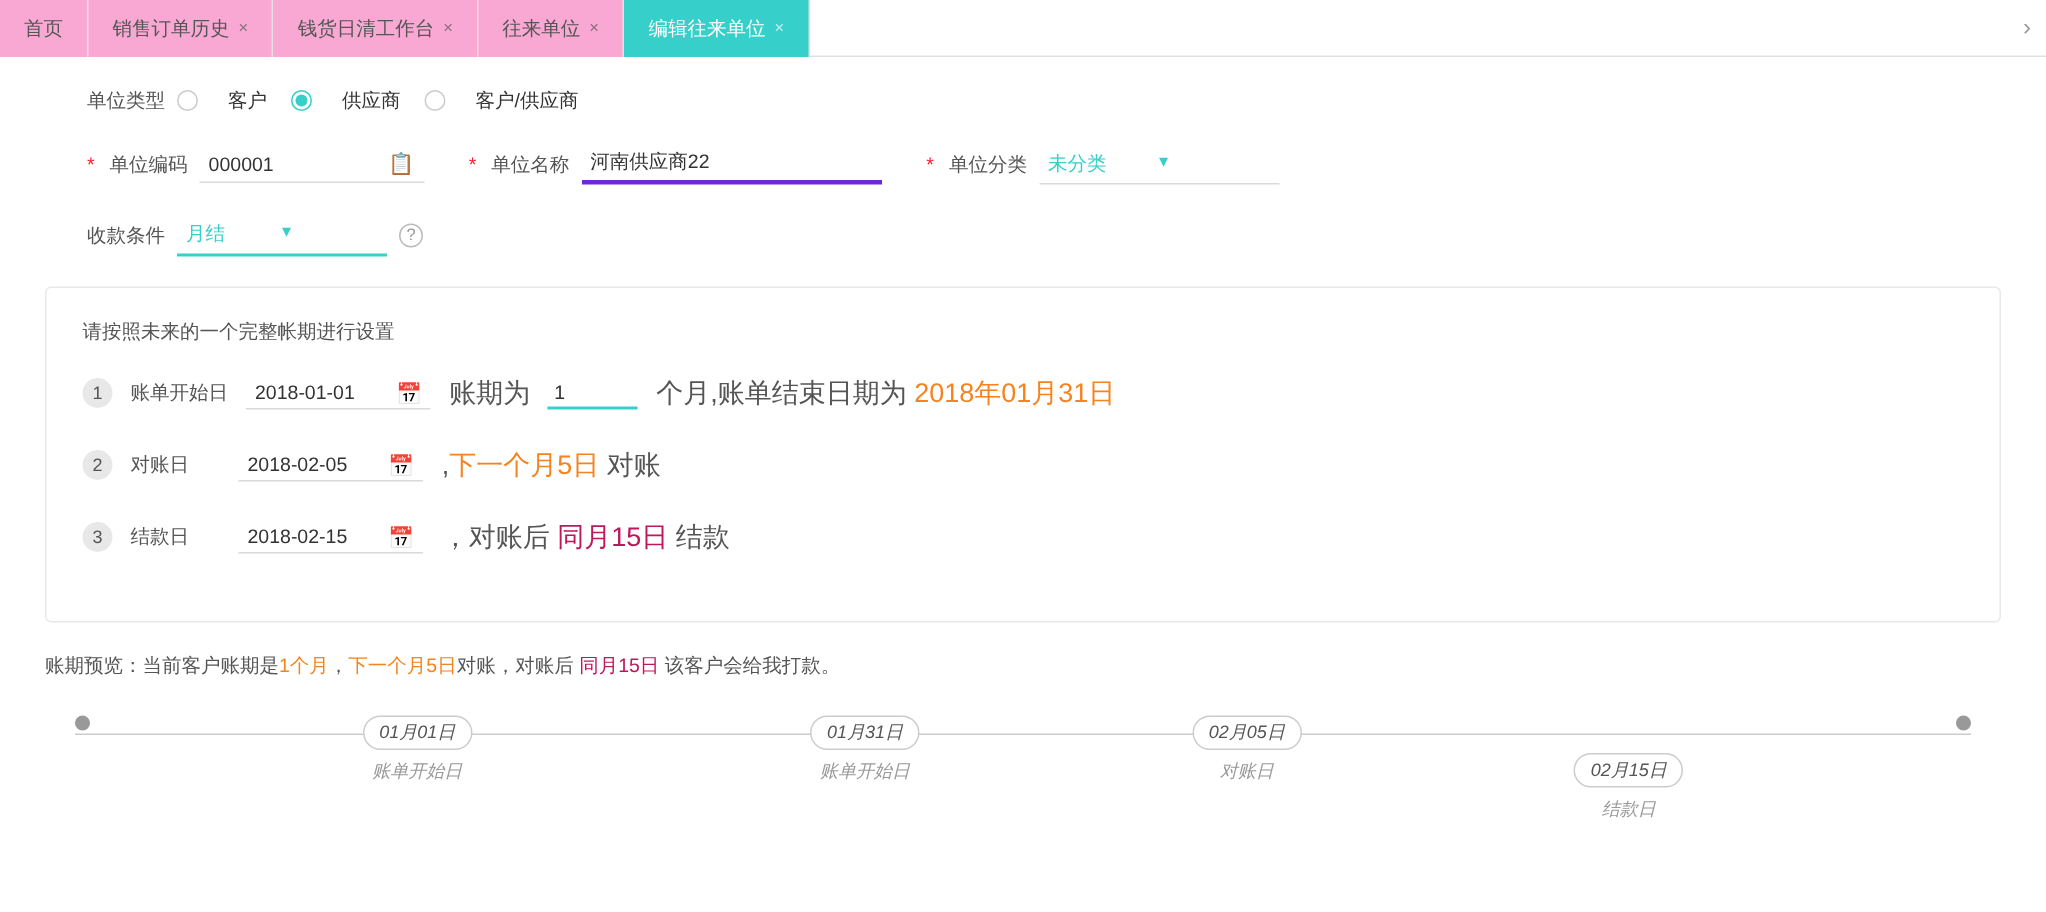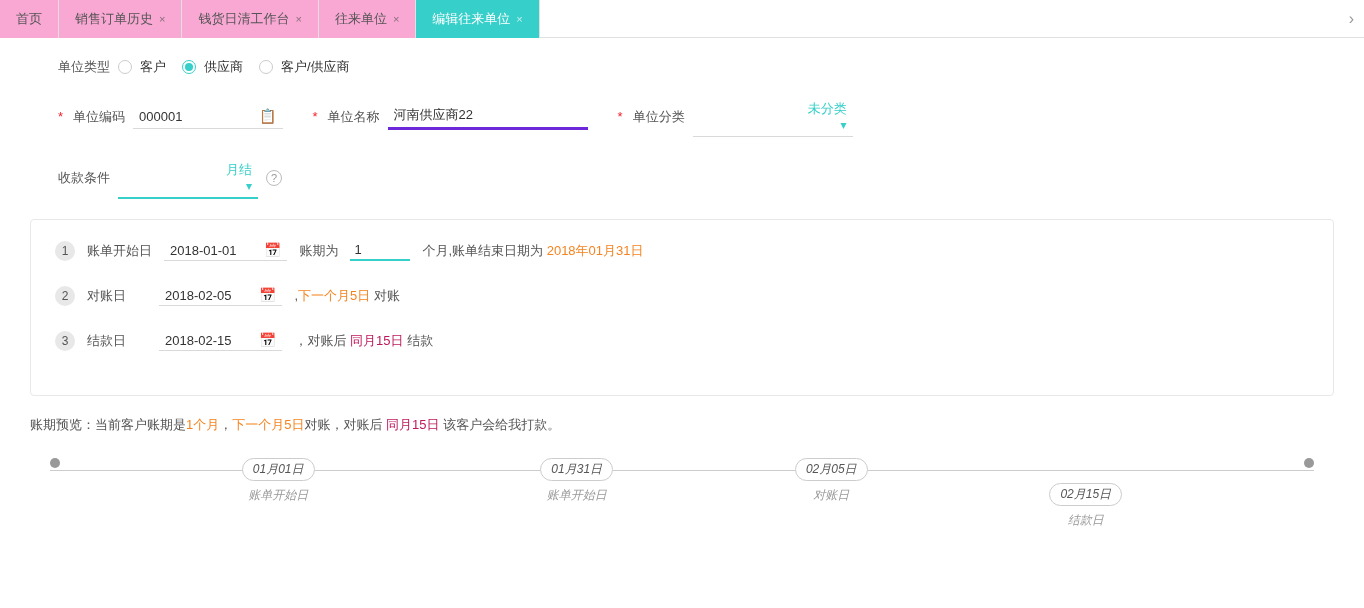--- a/index.html
+++ b/index.html
@@ -77,21 +77,21 @@
 
     .radio-group {
       display: flex;
       align-items: center;
       gap: 16px;
     }
 
     .radio-item {
       display: flex;
       align-items: center;
-      gap: 8px;
+      gap: 20px;
       cursor: pointer;
     }
 
     .radio-circle {
       width: 14px;
       height: 14px;
       border-radius: 50%;
       border: 1px solid #ccc;
       background: #fff;
       display: flex;
@@ -138,26 +138,25 @@
     }
 
     .icon-calendar {
       color: #36cfc9;
       font-size: 14px;
       cursor: pointer;
     }
 
     .select-field {
       display: flex;
-      align-items: flex-end;
+      align-items: flex-start;
       border-bottom: 1px solid #d9d9d9;
       padding: 4px 6px;
       min-width: 120px;
       cursor: pointer;
-      flex-direction: column;
     }
 
     .select-field span {
       flex: 1;
       color: #36cfc9;
     }
 
     .select-arrow {
       color: #999;
       font-size: 12px;
@@ -229,21 +228,21 @@
       border: none;
       outline: none;
       font-size: 13px;
       color: #333;
       background: transparent;
       width: 90px;
     }
 
     .row-description {
       color: #555;
-      font-size: 13px;
+      font-size: 18px;
     }
 
     .highlight-orange {
       color: #f5831f;
     }
 
     .highlight-teal {
       color: #be185d;
     }
 
@@ -345,20 +344,21 @@
       <label>收款条件</label>
       <div class="select-field" style="min-width:140px; border-bottom:2px solid #36cfc9;">
         <span style="color:#36cfc9;">月结</span>
         <span class="select-arrow">▾</span>
       </div>
       <div class="help-icon">?</div>
     </div>
   </div>
 
   <div class="settings-box">
+    <div class="settings-title">请按照未来的一个完整帐期进行设置</div>
 
     <div class="setting-row">
       <div class="row-number">1</div>
       <div class="row-label">账单开始日</div>
       <div class="date-input-box">
         <input type="text" value="2018-01-01" style="">
         <span class="icon-calendar" style="color:#36cfc9;">📅</span>
       </div>
       <span class="row-description">账期为</span>
       <input type="text" class="month-input" value="1" style="">

